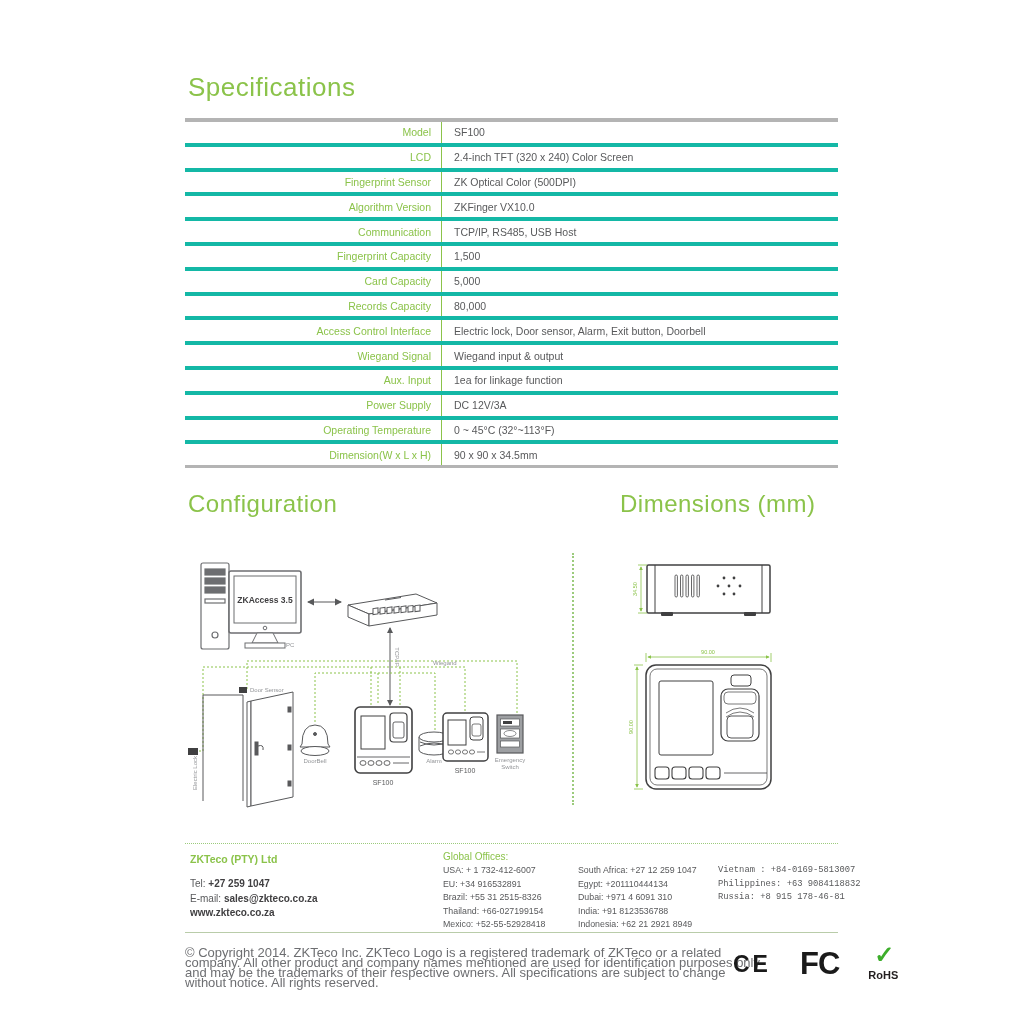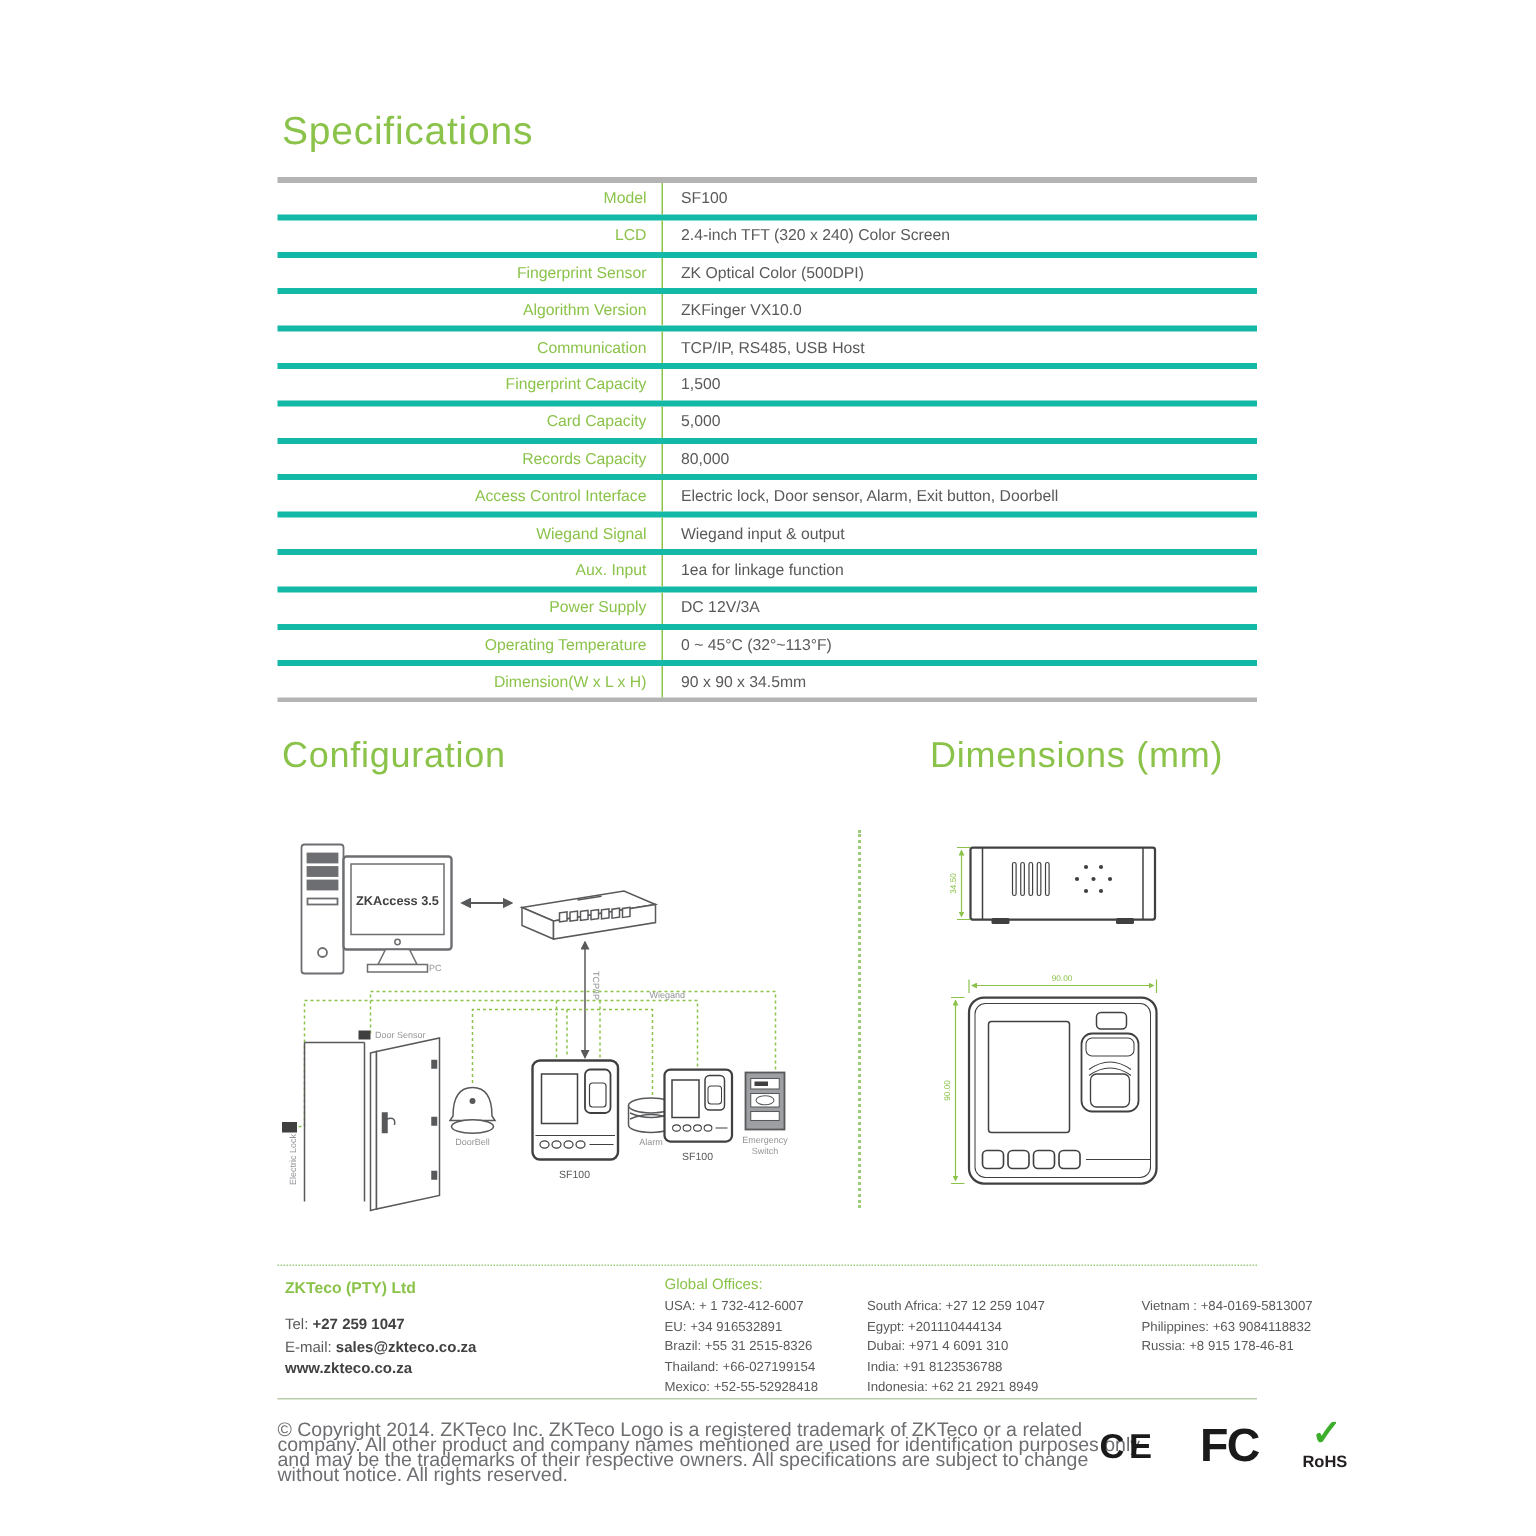--- a/index.html
+++ b/index.html
@@ -326,21 +326,21 @@
     <div>Thailand: +66-027199154</div>
     <div>Mexico: +52-55-52928418</div>
   </div>
   <div class="abs office-col" style="left:578px;top:864px;">
     <div>South Africa: +27 12 259 1047</div>
     <div>Egypt: +201110444134</div>
     <div>Dubai: +971 4 6091 310</div>
     <div>India: +91 8123536788</div>
     <div>Indonesia: +62 21 2921 8949</div>
   </div>
-  <div class="abs office-col" style="left:761px;top:864px;">
+  <div class="abs office-col" style="left:718px;top:864px;font-family:Liberation Mono, monospace;">
     <div>Vietnam : +84-0169-5813007</div>
     <div>Philippines: +63 9084118832</div>
     <div>Russia: +8 915 178-46-81</div>
   </div>
 
   <div class="hairline"></div>
 
   <div class="abs copyright" style="left:185px;top:948px;">© Copyright 2014. ZKTeco Inc. ZKTeco Logo is a registered trademark of ZKTeco or a related company. All other product and company names mentioned are used for identification purposes only and may be the trademarks of their respective owners. All specifications are subject to change without notice. All rights reserved.</div>
 
   <div class="certs">

